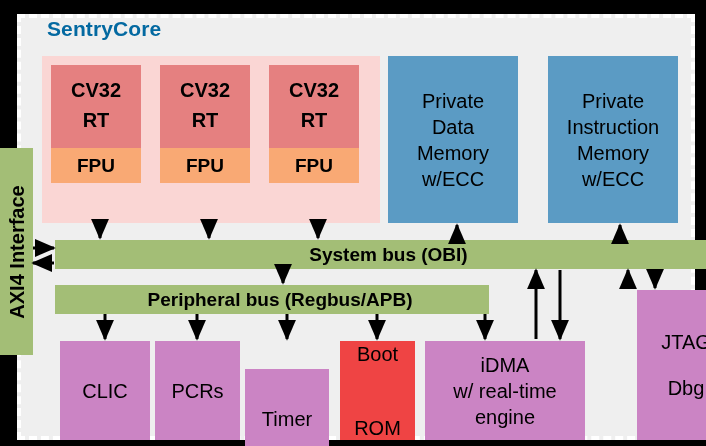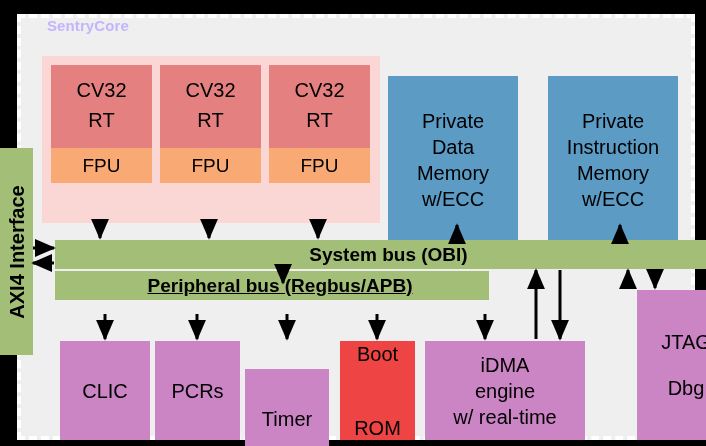--- a/index.html
+++ b/index.html
@@ -29,23 +29,23 @@
     height: 426px;
     background: #efefef;
     border: 4px dashed #ffffff;
     box-sizing: border-box;
   }
 
   .chip-title {
     position: absolute;
     left: 47px;
     top: 17px;
-    font-size: 15px;
-    font-weight: bold;
-    color: #c4b5fd;
+    font-size: 21px;
+    font-weight: bold;
+    color: #0369a1;
     letter-spacing: 0.1px;
   }
 
   
   .axi-block {
     position: absolute;
     left: 0px;
     top: 148px;
     width: 33px;
     height: 207px;
@@ -67,23 +67,24 @@
     position: absolute;
     left: 42px;
     top: 56px;
     width: 338px;
     height: 167px;
     background: #fad6d4;
   }
   .core {
     position: absolute;
     top: 9px;
-    width: 101px;
+    width: 90px;
     height: 118px;
     background: #e58080;
+    font-weight: bold;
   }
   .core.c1 { left: 9px; }
   .core.c2 { left: 118px; }
   .core.c3 { left: 227px; }
   .core .core-name {
     position: absolute;
     left: 0;
     right: 0;
     top: 14px;
     text-align: center;
@@ -131,39 +132,38 @@
     height: 167px;
     background: #5b9bc4;
     display: flex;
     flex-direction: column;
     align-items: center;
     justify-content: center;
     font-size: 20px;
     color: #000;
     line-height: 1.30;
     text-align: center;
-    margin-top: 20px;
   }
   .mem.m1 { left: 388px; }
   .mem.m2 { left: 548px; }
 
   
   .bus {
     position: absolute;
     background: #a3be76;
     display: flex;
     align-items: center;
     justify-content: center;
     font-size: 19px;
     font-weight: bold;
     color: #000;
     padding-left: 16px;
   }
   .bus.system { left: 55px; top: 240px; width: 635px; height: 29px; }
-  .bus.periph { left: 55px; top: 271px; width: 418px; height: 29px; text-decoration: underline; }
+  .bus.periph { left: 55px; top: 285px; width: 418px; height: 29px; }
 
   
   .blk {
     position: absolute;
     top: 341px;
     height: 99px;
     display: flex;
     flex-direction: column;
     align-items: center;
     justify-content: center;
@@ -241,22 +241,22 @@
   </div>
   <div class="blk purple timer">
     <span>Timer</span>
   </div>
   <div class="blk blue boot">
     <span>Boot</span>
     <span>ROM</span>
   </div>
   <div class="blk purple idma">
     <span>iDMA</span>
+    <span>w/ real-time</span>
     <span>engine</span>
-    <span>w/ real-time</span>
   </div>
   <div class="blk purple jtag">
     <span>JTAG</span>
     <span>Dbg</span>
   </div>
 
   <svg class="arrow" style="left:0;top:0;width:706px;height:446px;position:absolute;pointer-events:none;" viewBox="0 0 706 446" xmlns="http://www.w3.org/2000/svg">
     <defs>
       <marker id="ah" markerWidth="8" markerHeight="8" refX="6.4" refY="3" orient="auto" markerUnits="strokeWidth">
         <path d="M0,0 L7,3 L0,6 z" fill="#000000"></path>

